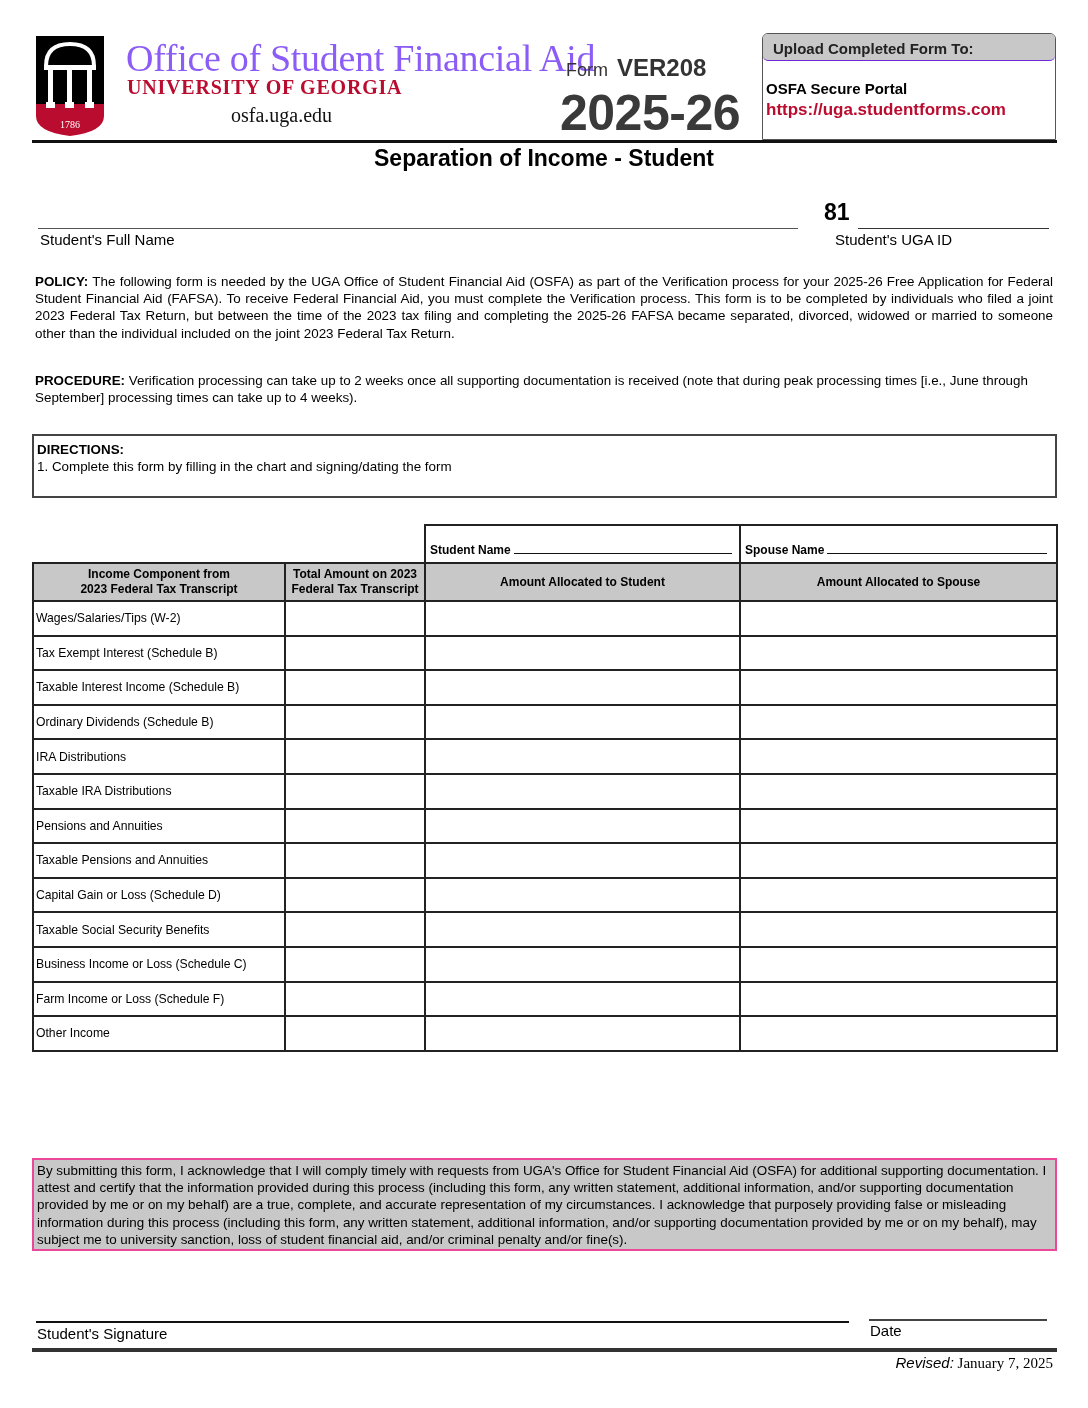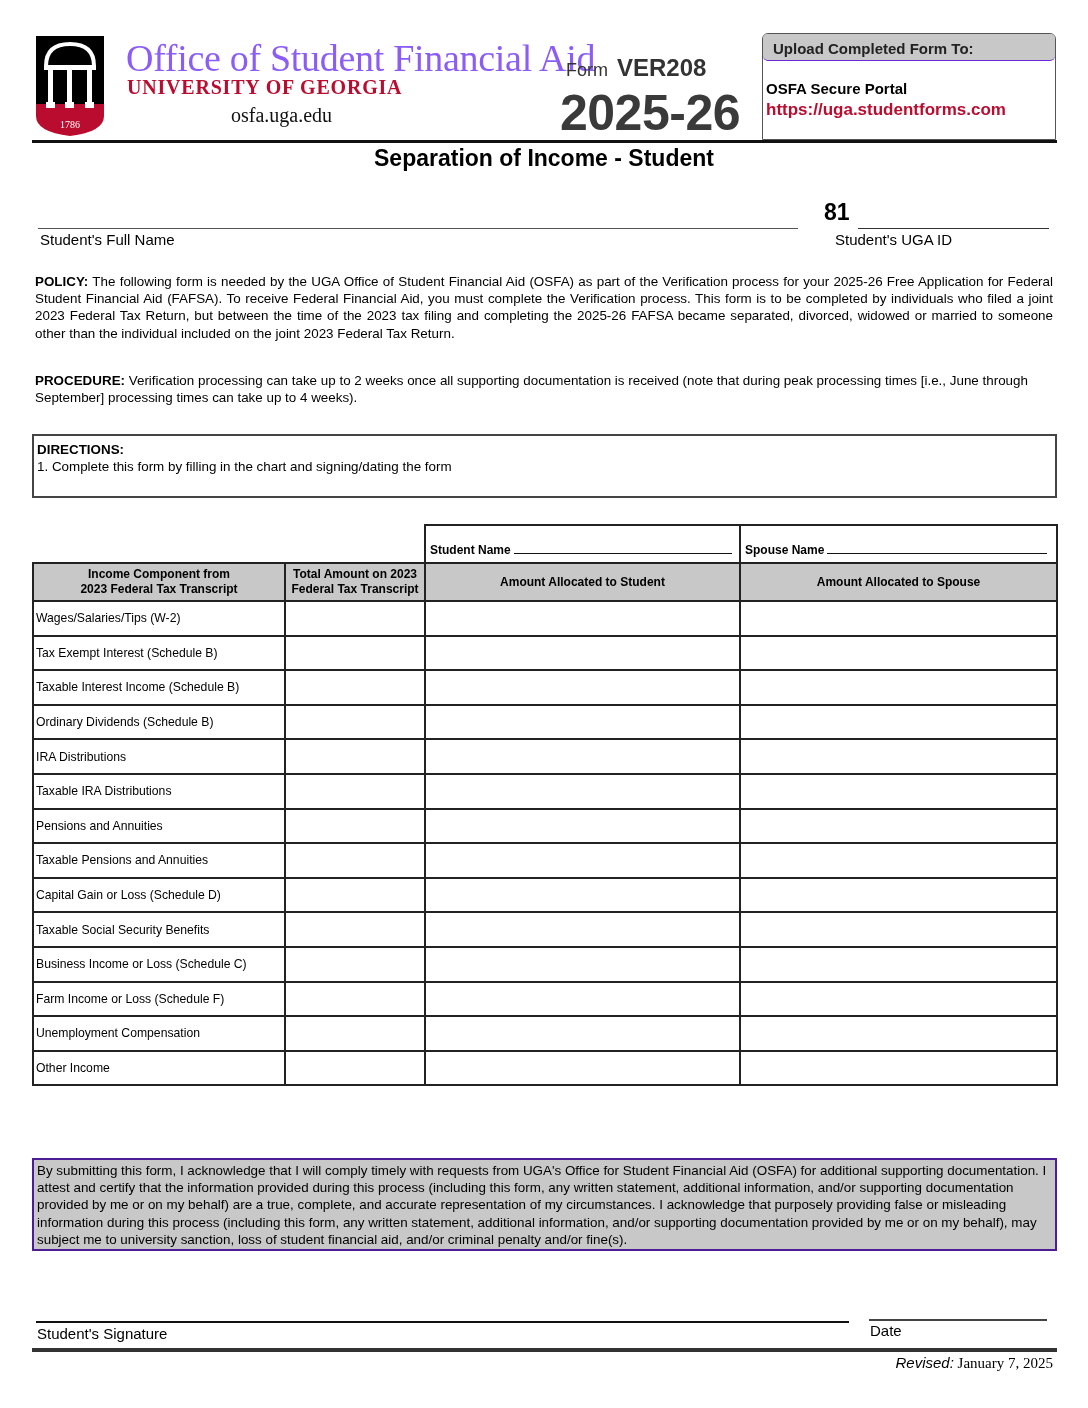--- a/index.html
+++ b/index.html
@@ -47,21 +47,21 @@
   .tbl { left: 32px; top: 524px; width: 1024px; }
   table { border-collapse: collapse; width: 1024px; table-layout: fixed; }
   td, th { border: 2px solid #222; font-size: 12px; }
   .namecell { height: 38px; vertical-align: bottom; padding: 0 4px 5px 4px; font-weight: bold; font-size: 12px; white-space: nowrap; }
   .namecell .uline { display: inline-block; border-bottom: 1px solid #111; height: 12px; vertical-align: baseline; margin-left: 3px; }
   .empty-top { border: none; border-bottom: 2px solid #222; }
   th { background: #c8c8c8; font-weight: bold; height: 38px; text-align: center; line-height: 15px; font-size: 12px; }
   .row td { height: 34.6px; }
   .row td.lbl { padding-left: 2px; font-size: 12.2px; }
 
-  .ack { left: 32px; top: 1158px; width: 1025px; height: 93px; background: #c8c8c8; border: 2px solid #4c1d95; padding: 2px 3px; font-size: 13.4px; line-height: 17.2px; }
+  .ack { left: 32px; top: 1158px; width: 1025px; height: 93px; background: #c8c8c8; border: 2px solid #ec4899; padding: 2px 3px; font-size: 13.4px; line-height: 17.2px; }
 
   .sig-line { left: 36px; top: 1321px; width: 813px; height: 2px; background: #111; }
   .sig-label { left: 37px; top: 1325px; font-size: 15px; }
   .date-line { left: 869px; top: 1319px; width: 178px; height: 2px; background: #444; }
   .date-label { left: 870px; top: 1322px; font-size: 15px; }
   .rule-bottom { left: 32px; top: 1348px; width: 1025px; height: 4px; background: #333; }
   .revised { right: 35px; top: 1354px; font-size: 15px; white-space: nowrap; }
   .revised i { font-family: "Liberation Sans", sans-serif; font-style: italic; }
   .revised span { font-family: "Liberation Serif", serif; }
 </style>
@@ -206,26 +206,20 @@
           <td></td>
           <td></td>
         </tr>
         <tr class="row">
           <td class="lbl">Farm Income or Loss (Schedule F)</td>
           <td></td>
           <td></td>
           <td></td>
         </tr>
         <tr class="row">
-          <td class="lbl">Unemployment Compensation</td>
-          <td></td>
-          <td></td>
-          <td></td>
-        </tr>
-        <tr class="row">
           <td class="lbl">Other Income</td>
           <td></td>
           <td></td>
           <td></td>
         </tr>
       </tbody>
   </table>
 </div>
 
 <div class="abs ack">By submitting this form, I acknowledge that I will comply timely with requests from UGA's Office for Student Financial Aid (OSFA) for additional supporting documentation.  I attest and certify that the information provided during this process (including this form, any written statement, additional information, and/or supporting documentation provided by me or on my behalf) are a true, complete, and accurate representation of my circumstances.  I acknowledge that purposely providing false or misleading information during this process (including this form, any written statement, additional information, and/or supporting documentation provided by me or on my behalf), may subject me to university sanction, loss of student financial aid, and/or criminal penalty and/or fine(s).</div>

